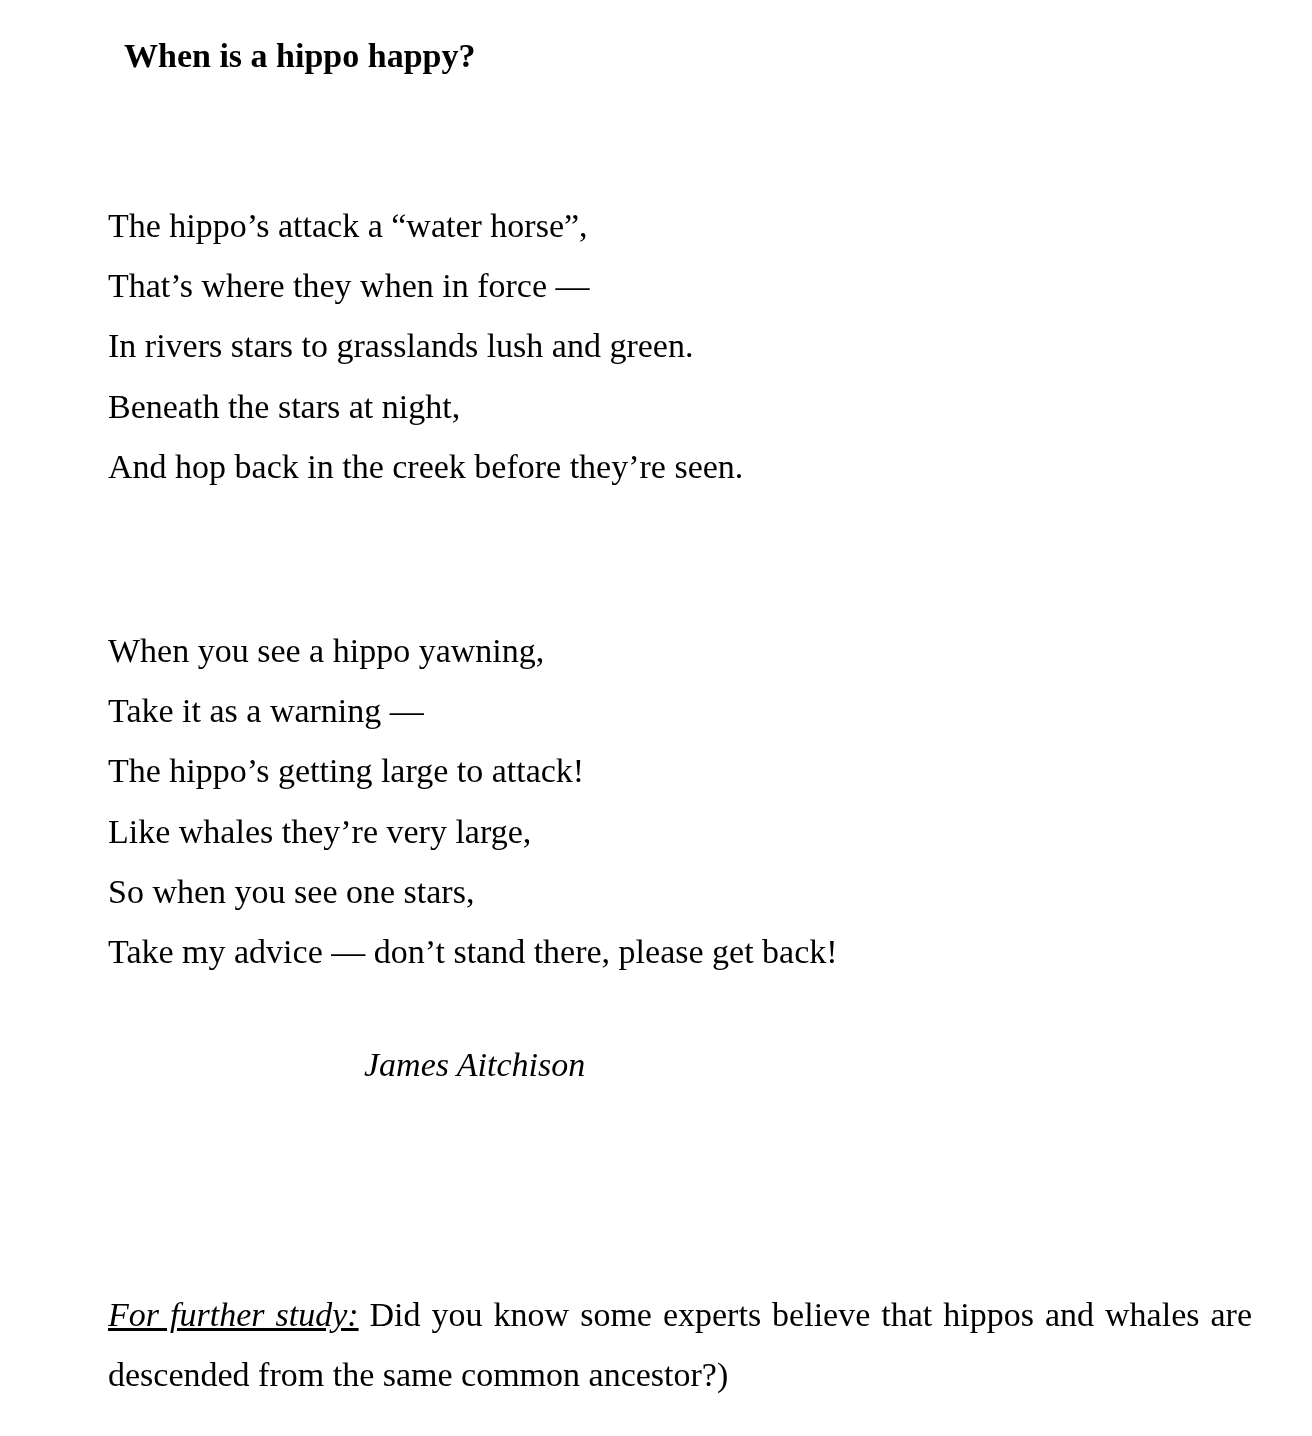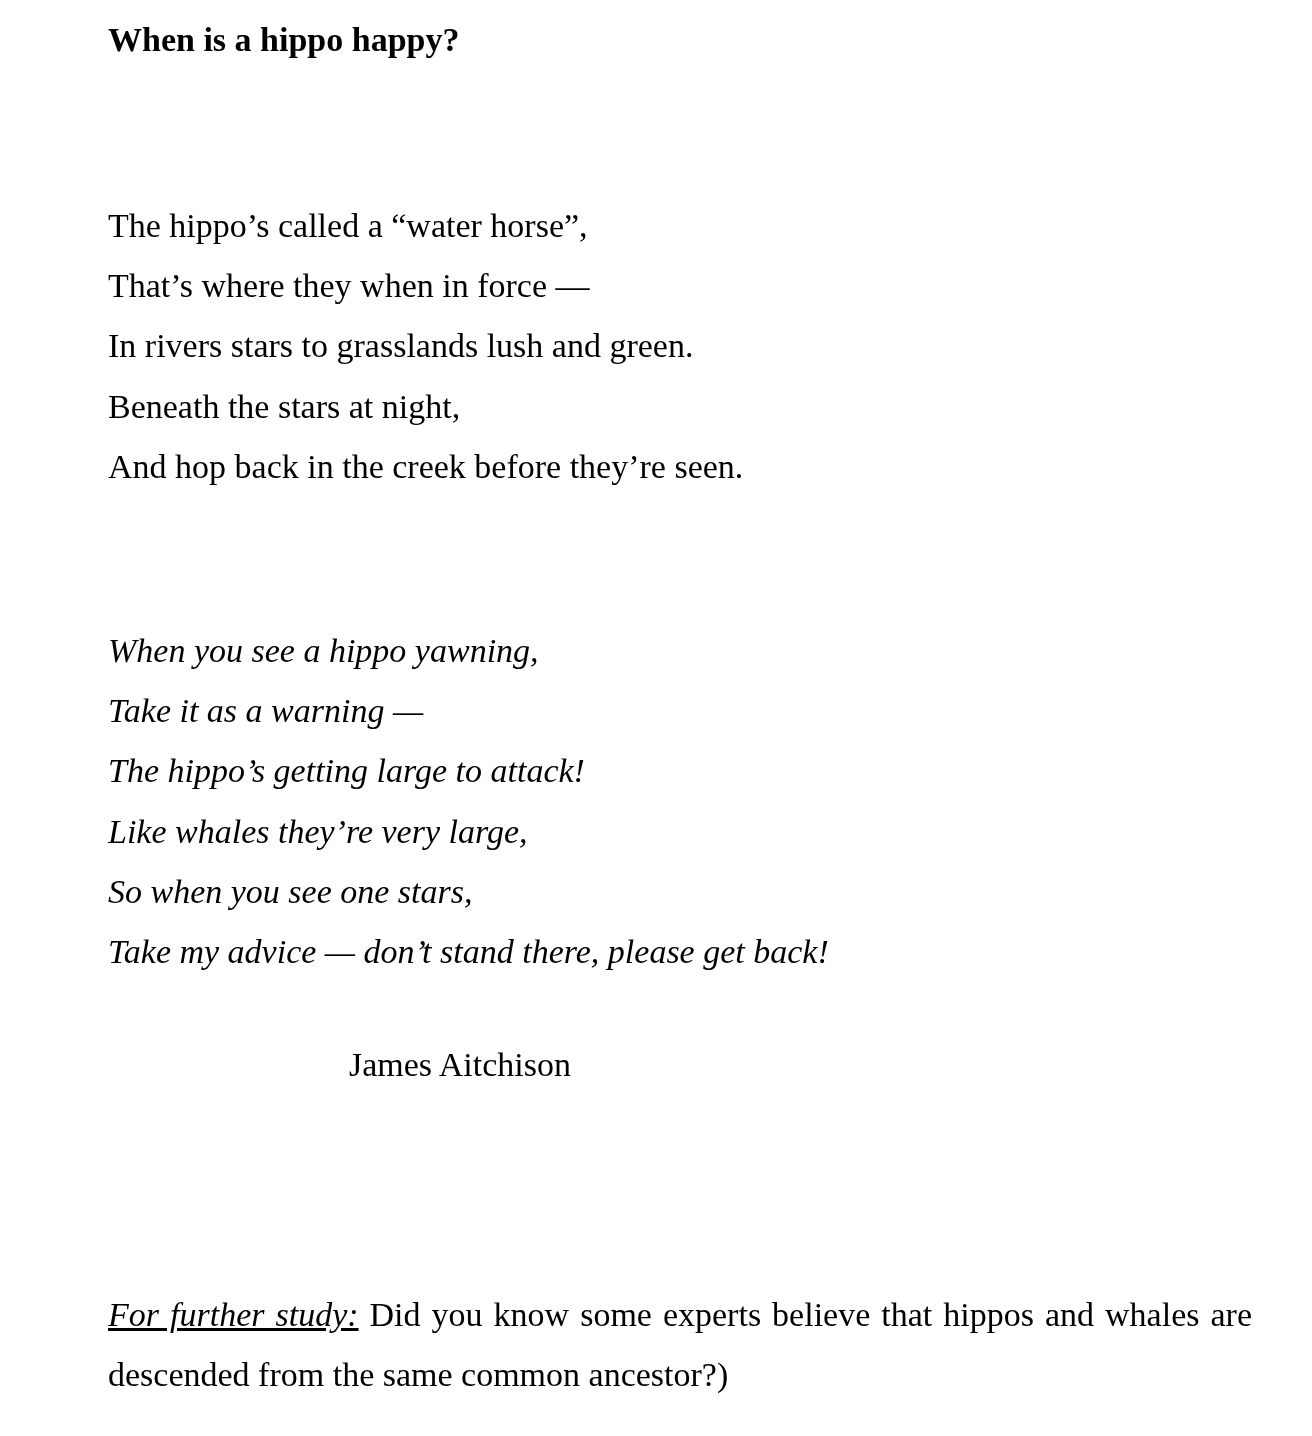--- a/index.html
+++ b/index.html
@@ -21,43 +21,44 @@
       width: 1312px;
       height: 1436px;
     }
     .title {
       position: absolute;
       left: 108px;
       top: 18px;
       font-size: 34px;
       font-weight: bold;
       line-height: 44px;
-      margin: 0;
+      margin: 16px;
       white-space: nowrap;
     }
     .stanza {
       position: absolute;
       left: 108px;
       margin: 0;
       padding: 0;
     }
     .stanza-1 { top: 196px; }
-    .stanza-2 { top: 621px; font-style: italic; }
+    .stanza-2 { top: 621px; }
     .line {
       display: block;
       font-size: 34px;
       line-height: 60.2px;
       height: 60.2px;
       white-space: nowrap;
     }
     .author {
       position: absolute;
-      left: 349px;
+      left: 364px;
       top: 1043px;
       font-size: 34px;
+      font-style: italic;
       line-height: 44px;
       white-space: nowrap;
     }
     .footnote {
       position: absolute;
       left: 108px;
       top: 1285px;
       width: 1144px;
       font-size: 34px;
       line-height: 60px;
@@ -70,21 +71,21 @@
     }
   </style>
 </head>
 <body>
 
 <div class="page">
 
   <h1 class="title">When is a hippo happy?</h1>
 
   <div class="stanza stanza-1">
-    <span class="line">The hippo’s called a “water horse”,</span>
+    <span class="line">The hippo’s attack a “water horse”,</span>
     <span class="line">That’s where they when in force —</span>
     <span class="line">In rivers stars to grasslands lush and green.</span>
     <span class="line">Beneath the stars at night,</span>
     <span class="line">And hop back in the creek before they’re seen.</span>
   </div>
 
   <div class="stanza stanza-2">
     <span class="line">When you see a hippo yawning,</span>
     <span class="line">Take it as a warning —</span>
     <span class="line">The hippo’s getting large to attack!</span>

